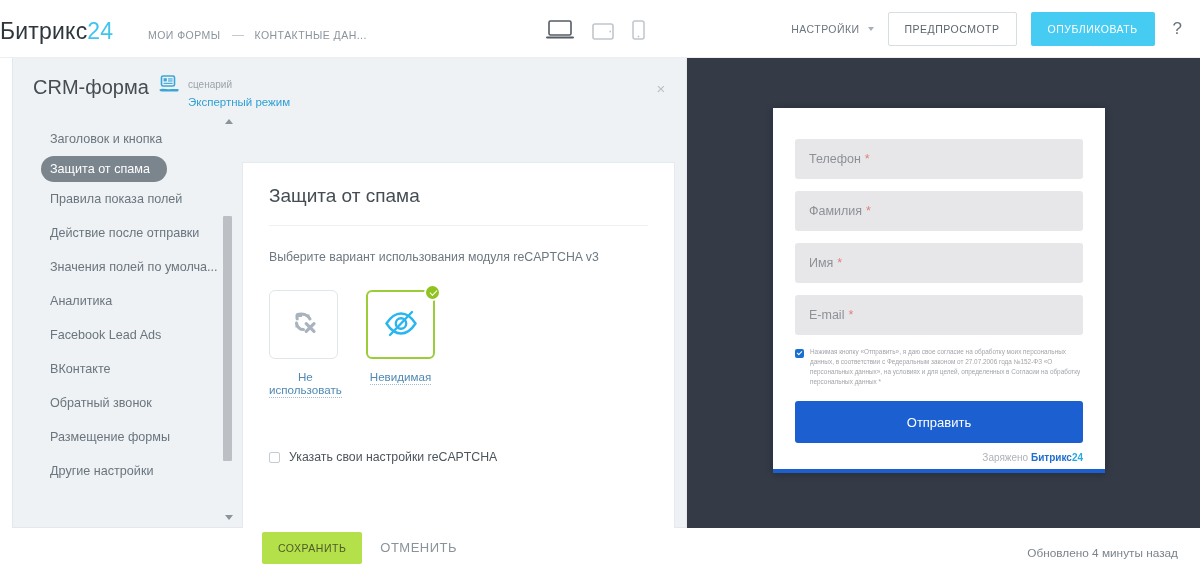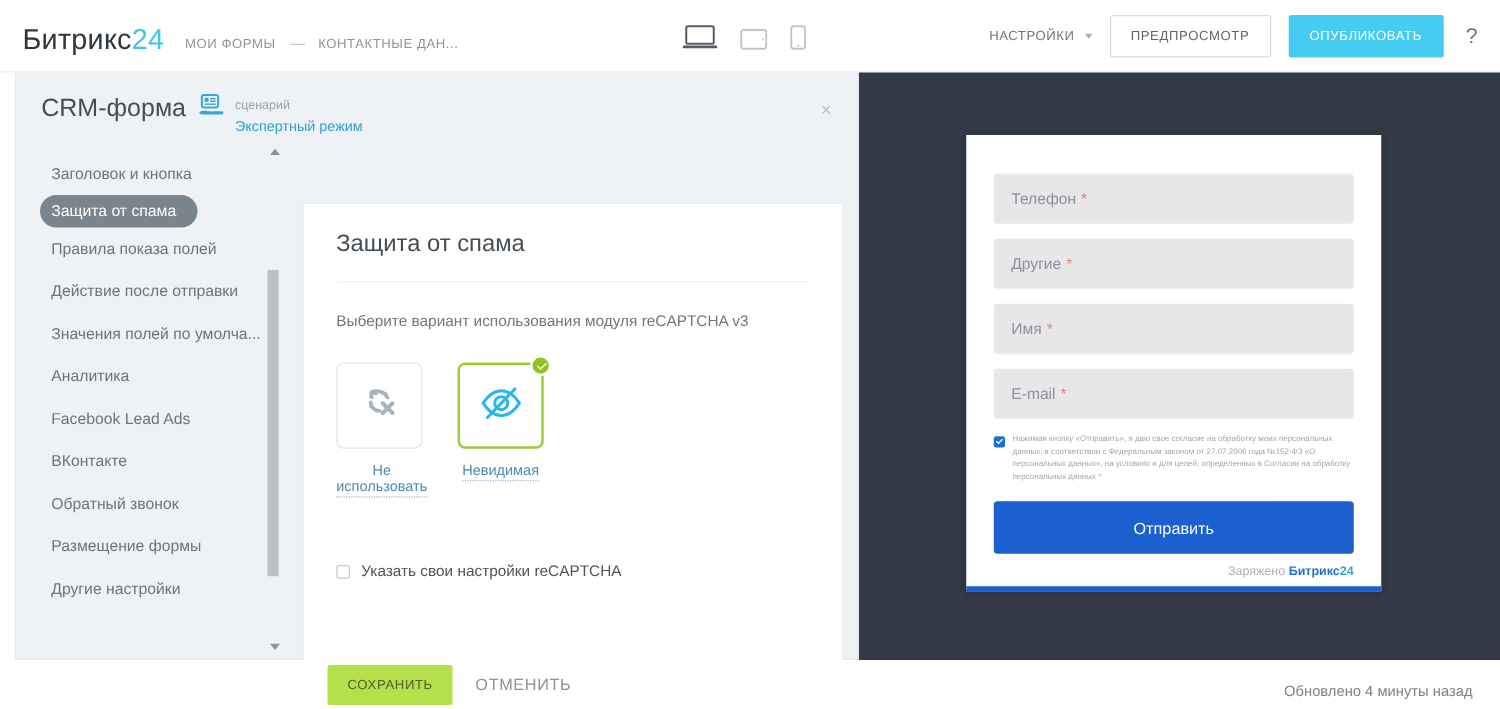--- a/index.html
+++ b/index.html
@@ -8,21 +8,21 @@
     font-family: "Liberation Sans", "DejaVu Sans", sans-serif;
     background: #ffffff; overflow: hidden;
   }
   .screen { position: relative; width: 1200px; height: 567px; background:#fff; }
 
   
   .topbar {
     position: absolute; left:0; top:0; width:1200px; height:58px;
     background:#fff; border-bottom:1px solid #eceff2;
   }
-  .logo { position:absolute; left:18px; top:18px; font-size:23px; color:#30373c; letter-spacing:.2px; }
+  .logo { position:absolute; left:0; top:18px; font-size:23px; color:#30373c; letter-spacing:.2px; }
   .logo .num { color:#41c5ef; }
   .breadcrumb { position:absolute; left:148px; top:29px; display:flex; align-items:center; gap:11px; }
   .bc-item { font-size:10.5px; letter-spacing:.45px; color:#8b949c; text-transform:uppercase; white-space:nowrap; }
   .bc-sep { width:12px; height:1px; background:#c3c9ce; display:inline-block; }
 
   .devices { position:absolute; left:546px; top:20px; display:flex; align-items:flex-end; gap:18px; }
   .dev-ico { display:block; }
 
   .rightnav { position:absolute; right:14px; top:0; height:58px; display:flex; align-items:center; gap:14px; }
   .settings-menu { font-size:10.5px; letter-spacing:.45px; color:#6d767d; text-transform:uppercase; display:flex; align-items:center; gap:8px; cursor:pointer;}
@@ -82,21 +82,21 @@
   .ed-title { position:absolute; left:20px; top:18px; font-size:20px; color:#454d53; font-weight:300; }
   .ed-scen { position:absolute; left:145px; top:16px; display:flex; gap:8px; align-items:flex-start;}
   .scen-txt .s1 { font-size:10px; color:#9aa3aa; line-height:1.3; }
   .scen-txt .s2 { font-size:11.5px; color:#2f9fd4; line-height:1.35; cursor:pointer;}
   .ed-close {
     position:absolute; right:16px; top:22px; width:18px;height:18px;
     color:#b9c0c6; font-size:15px; line-height:18px; text-align:center; cursor:pointer;
   }
 
   
-  .ed-side { position:absolute; left:2px; top:58px; width:220px; bottom:0; }
+  .ed-side { position:absolute; left:11px; top:58px; width:220px; bottom:0; }
   .ed-side-list { position:absolute; left:0; top:0; right:12px; bottom:0; padding-top:6px;}
   .side-item {
     height:34px; display:flex; align-items:center; padding-left:26px;
     font-size:12.6px; color:#6a757e; cursor:pointer; white-space:nowrap;
   }
   .side-item.active {
     background:#7b858e; color:#fff; border-radius:17px;
     margin-left:17px; padding-left:9px; width:126px; height:26px;
   }
   .sb { position:absolute; right:10px; top:0; bottom:0; width:11px; }
@@ -199,21 +199,21 @@
   </div>
 
   <div class="preview-panel">
     <div class="pv-card">
 
       <div class="pv-field">
         <span>Телефон</span>
           <span class="req">*</span>
       </div>
       <div class="pv-field">
-        <span>Другие</span>
+        <span>Фамилия</span>
           <span class="req">*</span>
       </div>
       <div class="pv-field">
         <span>Имя</span>
           <span class="req">*</span>
       </div>
       <div class="pv-field">
         <span>E-mail</span>
           <span class="req">*</span>
       </div>

